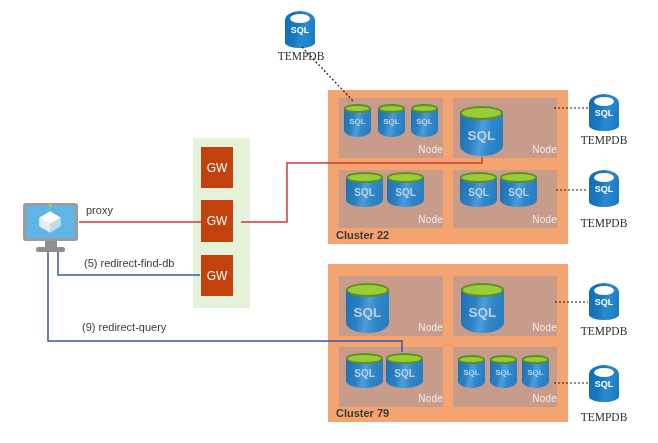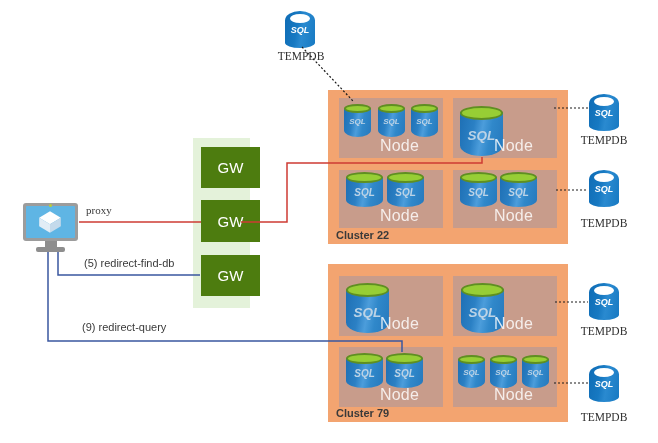--- a/index.html
+++ b/index.html
@@ -4,28 +4,28 @@
 <style>
   html,body{margin:0;padding:0;background:#fff;}
   .canvas{
     position:relative;width:658px;height:443px;background:#ffffff;overflow:hidden;
     font-family:"Liberation Sans",sans-serif;
   }
   
   .cluster{position:absolute;background:#F3A470;}
   .node{position:absolute;background:#C89C8B;}
   .node-label{
-    position:absolute;right:24px;bottom:3px;font-size:16px;color:rgba(255,255,255,.82);
+    position:absolute;right:0;bottom:3px;font-size:10px;color:rgba(255,255,255,.82);
     letter-spacing:.2px;
   }
   .cluster-label{
     position:absolute;left:8px;bottom:3px;font-size:11px;font-weight:600;color:#3A3A3A;
   }
   
-  .db{position:absolute;font-style:italic;}
+  .db{position:absolute;}
   .db .body{
     position:absolute;left:0;right:0;bottom:0;
     background:linear-gradient(100deg,#1E6FB4 0%,#2B80C4 32%,#4C9DDB 50%,#3088CA 68%,#2679BD 100%);
     border-radius:0 0 50% 50% / 0 0 24% 24%;
   }
   .db .cap{
     position:absolute;left:0;right:0;top:0;border-radius:50%;
     background:#97CE35;border:2px solid #5F8F22;box-sizing:border-box;
   }
   .db .sql{
@@ -40,21 +40,21 @@
   .db.tempdb{width:30px;height:37px;}
   .db.tempdb .body{
     top:0;border-radius:50% 50% 50% 50% / 26% 26% 14% 14%;
     background:linear-gradient(100deg,#0F6CB5 0%,#1779C2 40%,#2A8AD0 58%,#1779C2 100%);
   }
   .db.tempdb .cap{top:3px;left:5px;right:5px;height:9px;background:#FFFFFF;border:none;}
   .db.tempdb .sql{top:14px;font-size:9px;color:#FFFFFF;}
   
   .gw-panel{position:absolute;left:193px;top:138px;width:57px;height:170px;background:#E4F2DA;}
   .gw-box{
-    position:absolute;width:59px;background:#4d7c0f;color:#fff;font-size:15px;
+    position:absolute;width:32px;background:#c2410c;color:#fff;font-size:12px;
     display:flex;align-items:center;justify-content:center;
   }
   
   .monitor-frame{position:absolute;left:23px;top:203px;width:55px;height:38px;background:#9C9C9C;border-radius:3px;}
   .monitor-screen{position:absolute;left:3px;top:3px;right:3px;bottom:3px;background:#5FB5E4;border-radius:1px;}
   .monitor-neck{position:absolute;left:45px;top:241px;width:12px;height:7px;background:#8E8E8E;}
   .monitor-base{position:absolute;left:36px;top:247px;width:29px;height:5px;background:#8E8E8E;border-radius:2px;}
   .camera-dot{position:absolute;left:49px;top:204px;width:3px;height:3px;border-radius:50%;background:#BCCC35;}
   
   .flow-label{position:absolute;font-size:11px;color:#3A3A3A;}
@@ -193,21 +193,21 @@
           <polygon points="2,7 12,13 12,21 2,15" fill="#E2EDF6"></polygon>
           <polygon points="22,7 12,13 12,21 22,15" fill="#C4DAEB"></polygon>
         </svg>
       </div>
     </div>
     <div class="camera-dot"></div>
     <div class="monitor-neck"></div>
     <div class="monitor-base"></div>
   </div>
 
-  <span class="flow-label" style="left:86px;top:204px;font-family:Liberation Serif, serif;">proxy</span>
+  <span class="flow-label" style="left:86px;top:204px;">proxy</span>
   <span class="flow-label" style="left:84px;top:257px;">(5) redirect-find-db</span>
   <span class="flow-label" style="left:82px;top:321px;">(9) redirect-query</span>
 
   <div class="db tempdb" style="left:285px;top:11px;">
       <span class="body"></span>
       <span class="cap"></span>
       <span class="sql">SQL</span>
     </div>
   <span class="tempdb-label" style="left:270px;top:50px;">TEMPDB</span>
 

